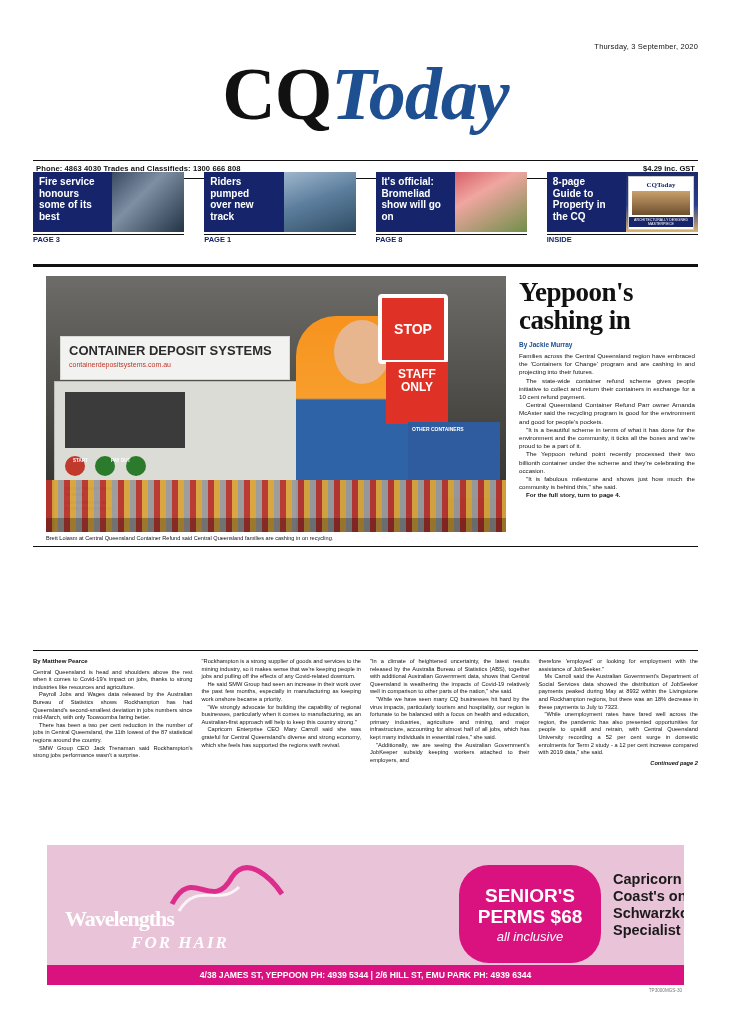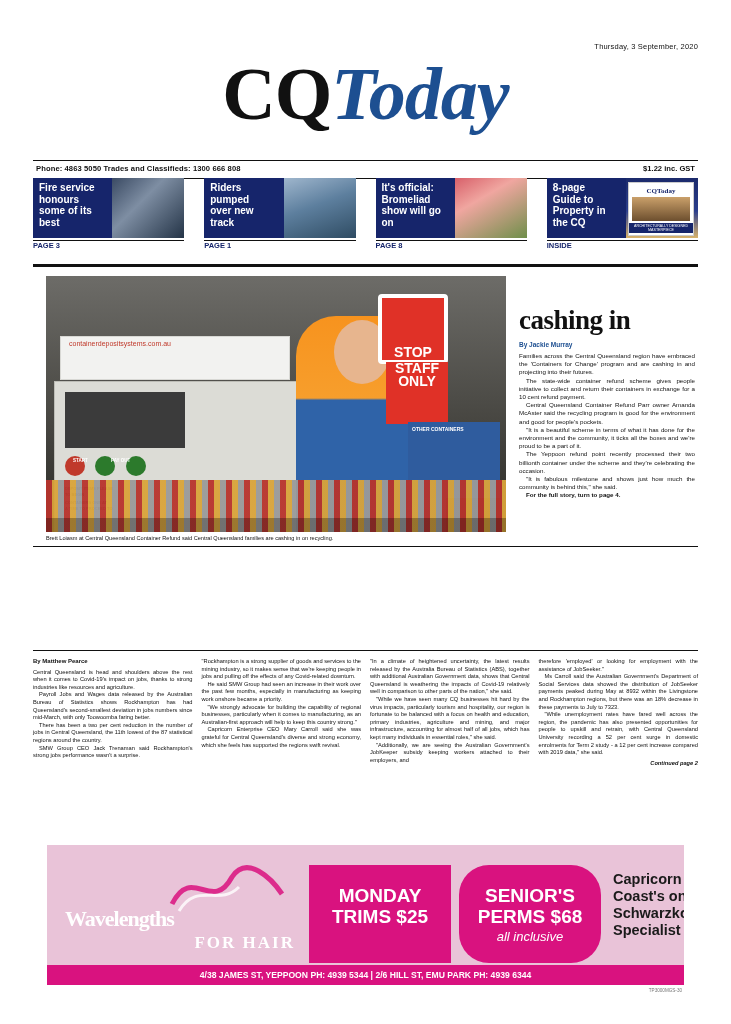--- a/index.html
+++ b/index.html
@@ -29,21 +29,21 @@
   .rule.r2{top:178px;}
   .contactbar{
     position:absolute;left:0;top:163px;width:665px;height:14px;
     font-size:7.6px;font-weight:700;color:#111;
   }
   .contactbar .left{position:absolute;left:3px;top:1px;letter-spacing:.1px;}
   .contactbar .right{position:absolute;right:3px;top:1px;}
 
   
   .teasers{
-    position:absolute;left:0;top:178px;width:665px;height:72px;display:flex;gap:20px;
+    position:absolute;left:0;top:172px;width:665px;height:72px;display:flex;gap:20px;
   }
   .teaser{position:relative;flex:1;height:60px;background:#16256b;overflow:hidden;}
   .teaser .txt{
     position:absolute;left:6px;top:4px;width:62px;color:#fff;font-weight:700;
     font-size:10px;line-height:11.5px;
   }
   .teaser .thumb{position:absolute;right:0;top:0;width:72px;height:60px;overflow:hidden;}
   .pagelabel{
     position:absolute;bottom:0;left:0;font-size:7.5px;font-weight:700;color:#16256b;margin-top:44px;
   }
@@ -103,22 +103,23 @@
     overflow:hidden;
   }
   .adv .logo{
     position:absolute;left:18px;top:28px;width:230px;color:#fff;
     font-family:"Liberation Serif", serif;
   }
   .adv .logo .w{
     font-size:22px;font-weight:700;letter-spacing:-1px;line-height:34px;margin-top:29px;
   }
   .adv .logo .sub{
-    text-align:right;font-size:17px;font-weight:700;letter-spacing:2px;color:#fff;
+    text-align:center;font-size:17px;font-weight:700;letter-spacing:2px;color:#fff;
     margin-top:-3px;
+    font-style:italic;
   }
   .adv .swirl{
     position:absolute;left:120px;top:14px;width:120px;height:60px;
   }
   .panel{
     position:absolute;top:20px;width:142px;height:98px;background:#d9127f;color:#fff;
     text-align:center;font-weight:700;
   }
   .panel.p1{left:262px;}
   .panel.p2{left:412px;border-radius:30px;}
@@ -135,26 +136,26 @@
   }
   .advcode{
     position:absolute;right:16px;top:988px;font-size:4.6px;color:#777;
   }
 
   
   .sky{position:absolute;left:0;top:0;width:100%;height:100%;}
   .stopsign{
     position:absolute;right:58px;top:18px;width:62px;height:62px;background:#e03127;
     border:4px solid #fff;border-radius:4px;color:#fff;font-weight:700;font-size:14px;
-    display:flex;align-items:flex-end;justify-content:center;
+    display:flex;align-items:center;justify-content:center;
   }
   .staffonly{
     position:absolute;right:58px;top:86px;width:62px;height:62px;background:#e03127;
-    color:#fff;font-weight:700;font-size:14px;line-height:13px;text-align:center;
-    box-sizing:border-box;
+    color:#fff;font-weight:700;font-size:12px;line-height:13px;text-align:center;
+    padding-top:6px;box-sizing:border-box;
   }
   .cdsbanner{
     position:absolute;left:14px;top:60px;width:228px;height:42px;background:#f2f2f0;
     border:1px solid #d8d8d4;
   }
   .cdsbanner .t1{font-size:13px;font-weight:700;color:#2b2b2b;margin:6px 0 0 8px;}
   .cdsbanner .t2{font-size:7px;color:#c0392b;margin:3px 0 0 8px;}
   .machine{
     position:absolute;left:8px;top:105px;width:250px;height:150px;background:#dcdcd6;
     border:1px solid #bdbdb6;
@@ -197,22 +198,22 @@
   <div class="inner">
 
     <div class="dateline">Thursday, 3 September, 2020</div>
 
     <div class="masthead">
       <span class="cq">CQ</span><span class="today">Today</span>
     </div>
 
     <div class="rule r1"></div>
     <div class="contactbar">
-      <span class="left">Phone: 4863 5050    Trades and Classifieds: 1300 666 808</span>
-      <span class="right">$1.22 inc. GST</span>
+      <span class="left">Phone: 4863 4030    Trades and Classifieds: 1300 666 808</span>
+      <span class="right">$4.29 inc. GST</span>
     </div>
     <div class="rule r2"></div>
 
     <div class="teasers">
 
       <div class="teaser-wrap">
         <div class="teaser">
           <div class="txt">Fire service honours some of its best</div>
           <div class="thumb ph-fire">
             <div class="sky"></div>
@@ -255,20 +256,21 @@
         <div class="pagelabel">INSIDE</div>
       </div>
     </div>
 
     <div class="mainblock">
       <div class="topline"></div>
 
       <div class="mainphoto">
         <div class="sky" style="background:linear-gradient(180deg,#6d6c68 0%,#45443f 60%,#2b2a26 100%);"></div>
         <div class="cdsbanner">
+          <div class="t1">CONTAINER DEPOSIT SYSTEMS</div>
           <div class="t2">containerdepositsystems.com.au</div>
         </div>
         <div class="machine">
           <div class="scr"></div>
           <div class="btnrow">
             <span class="btn" style="background:#c0392b;"></span>
             <span class="btn" style="background:#2c7a2c;"></span>
             <span class="btn" style="background:#2c7a2c;"></span>
           </div>
           <div style="position:absolute;left:10px;top:104px;font-size:4px;font-weight:700;color:#333;">DEPOSIT ITEMS PLEASE</div>
@@ -295,21 +297,21 @@
 
         <div class="cans"></div>
         <div class="floorshadow"></div>
       </div>
 
       <div class="caption">Brett Loiasm at Central Queensland Container Refund said Central Queensland families are cashing in on recycling.</div>
       <div class="botline"></div>
 
       <div class="yeppoon">
         <h2>
-          <br>
+          <span>Yeppoon's</span><br>
           <span>cashing in</span>
         </h2>
         <div class="byline">By Jackie Murray</div>
         <div class="ycol">
           <p class="first">Families across the Central Queensland region have embraced the 'Containers for Change' program and are cashing in and projecting into their futures.</p>
           <p>The state-wide container refund scheme gives people initiative to collect and return their containers in exchange for a 10 cent refund payment.</p>
           <p>Central Queensland Container Refund Parr owner Amanda McAster said the recycling program is good for the environment and good for people's pockets.</p>
           <p>"It is a beautiful scheme in terms of what it has done for the environment and the community, it ticks all the boxes and we're proud to be a part of it.</p>
           <p>The Yeppoon refund point recently processed their two billionth container under the scheme and they're celebrating the occasion.</p>
           <p>"It is fabulous milestone and shows just how much the community is behind this," she said.</p>
@@ -350,24 +352,20 @@
     <div class="adv">
       <svg class="swirl" viewBox="0 0 120 60">
         <path d="M5,45 C25,5 45,55 65,18 C80,-5 105,20 115,35" stroke="#d9127f" stroke-width="5" fill="none" opacity=".85"></path>
         <path d="M12,52 C30,22 52,48 72,28" stroke="#ffffff" stroke-width="3" fill="none" opacity=".8"></path>
       </svg>
       <div class="logo">
         <div class="w">Wavelengths</div>
         <div class="sub">FOR HAIR</div>
       </div>
 
-      <div class="panel p1">
-        <div class="l1">MONDAY</div>
-        <div class="l2">TRIMS $25</div>
-      </div>
 
       <div class="panel p2">
         <div class="l1">SENIOR'S</div>
         <div class="l2">PERMS $68</div>
         <div class="l3">all inclusive</div>
       </div>
 
       <div class="advright">Capricorn Coast's only Schwarzkopf Specialist Salon</div>
     </div>
 

